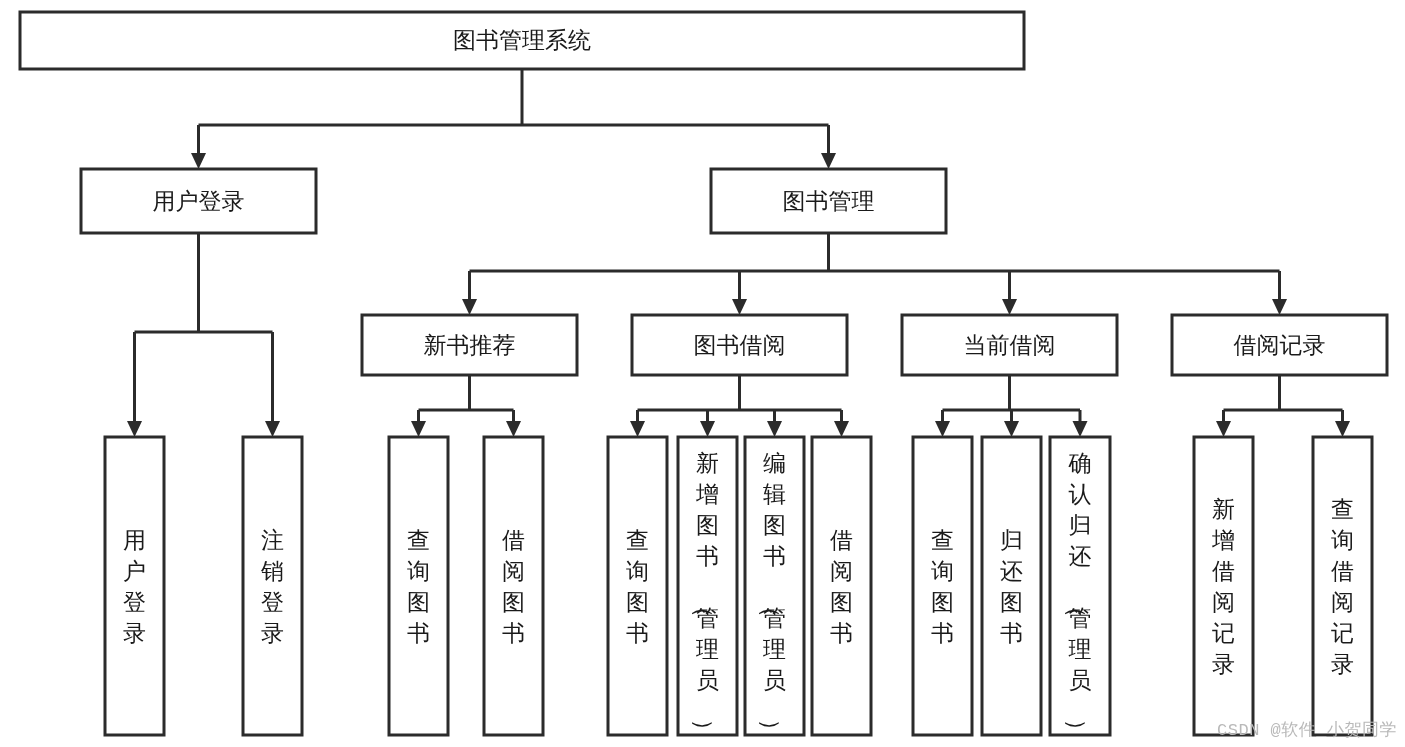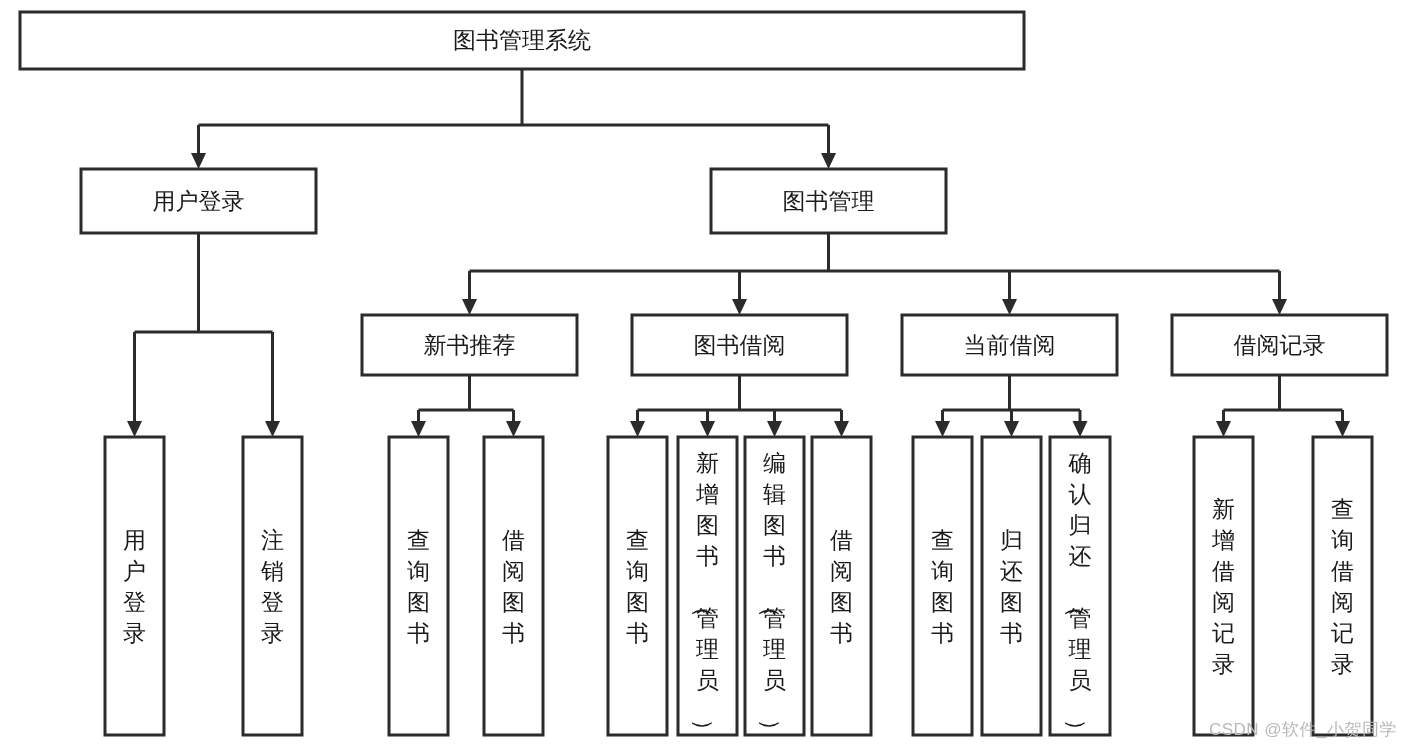--- a/index.html
+++ b/index.html
@@ -47,21 +47,21 @@
     stroke-linecap: butt;
   }
   .arrow-head {
     fill: #2b2b2b;
     stroke: none;
   }
   .watermark {
     position: absolute;
     right: 8px;
     bottom: 6px;
-    font-family: Liberation Sans, sans-serif;
+    font-family: Liberation Mono, monospace;
     font-size: 17px;
     color: #b9b9b9;
     letter-spacing: 0.5px;
     white-space: nowrap;
     user-select: none;
   }
 </style>
 </head>
 <body>
 

